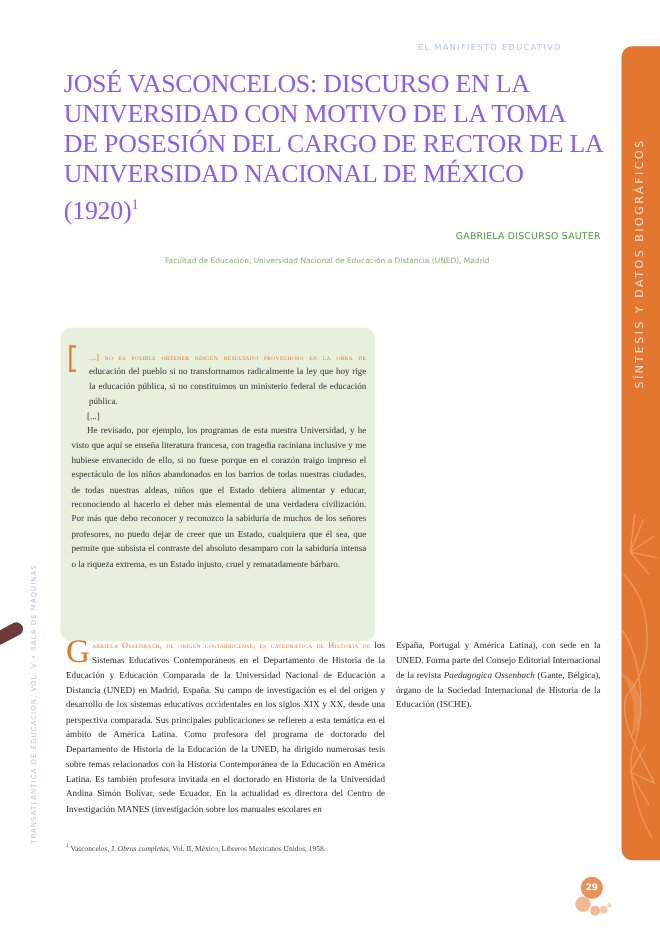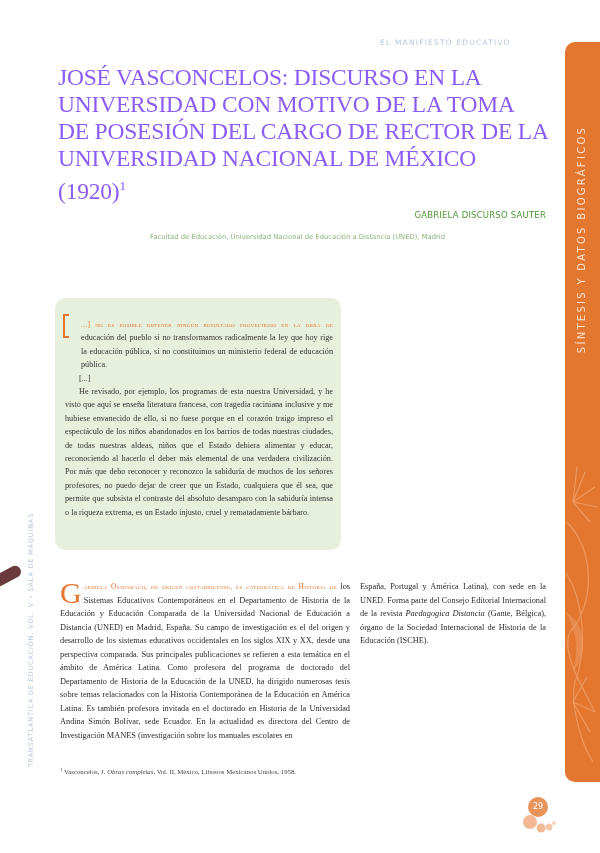--- a/index.html
+++ b/index.html
@@ -39,21 +39,21 @@
   .author {
     position: absolute; left: 200px; top: 210px; width: 346px; text-align: right;
     font-family: "DejaVu Sans", sans-serif; font-size: 8.5px; color: #4e9a3a;
     letter-spacing: 0.2px;
   }
   .affiliation {
     position: absolute; left: 150px; top: 233px; width: 396px; 
     font-family: "DejaVu Sans", sans-serif; font-size: 6.8px; color: #8ab47a;
   }
   .quote-box {
-    position: absolute; left: 55px; top: 298px; width: 286px; height: 252px;
+    position: absolute; left: 55px; top: 298px; width: 286px; height: 285px;
     background: #e7efdd; border-radius: 10px;
     box-sizing: border-box; padding: 20px 8px 0 10px;
     font-size: 8.2px; line-height: 13.4px; text-align: justify; color: #333;
   }
   .quote-box p { margin: 0; }
   .bracket-open {
     position: absolute; left: 8px; top: 16px; width: 6px; height: 24px;
     border: 2.5px solid #e3772f; border-right: none; box-sizing: border-box;
   }
   .quote-lead { padding-left: 16px; }
@@ -90,21 +90,21 @@
     color: #b7c6da;
   }
   .stick {
     position: absolute; left: -8px; top: 570px; width: 30px; height: 12px;
     background: #6a3a3c; border-radius: 6px; transform: rotate(-28deg);
   }
   .page-badge { position: absolute; left: 545px; top: 793px; width: 50px; height: 40px; }
   .page-num {
     position: absolute; left: 528px; top: 796px; width: 20px; height: 20px;
     text-align: center; line-height: 20px;
-    font-family: "DejaVu Sans", sans-serif; font-size: 8px; color: #fff;
+    font-family: "DejaVu Sans", sans-serif; font-size: 8px; color: #fff; font-weight: bold;
   }
   em { font-style: italic; }
 </style>
 </head>
 <body>
 
 <div class="header-running">EL MANIFIESTO EDUCATIVO</div>
 
 <div class="side-tab">
   <div class="side-tab-label">
@@ -147,21 +147,21 @@
 <div class="body-col-left">
   <p>
     <span class="dropcap">G</span>
     <span class="sc-orange">abriela Ossenbach, de origen costarricense, es catedrática de Historia de</span>
     <span>los Sistemas Educativos Contemporáneos en el Departamento de Historia de la Educación y Educación Comparada de la Universidad Nacional de Educación a Distancia (UNED) en Madrid, España. Su campo de investigación es el del origen y desarrollo de los sistemas educativos occidentales en los siglos XIX y XX, desde una perspectiva comparada. Sus principales publicaciones se refieren a esta temática en el ámbito de América Latina. Como profesora del programa de doctorado del Departamento de Historia de la Educación de la UNED, ha dirigido numerosas tesis sobre temas relacionados con la Historia Contemporánea de la Educación en América Latina. Es también profesora invitada en el doctorado en Historia de la Universidad Andina Simón Bolívar, sede Ecuador. En la actualidad es directora del Centro de Investigación MANES (investigación sobre los manuales escolares en</span>
   </p>
 </div>
 
 <div class="body-col-right">
   <p>
-    <span>España, Portugal y América Latina), con sede en la UNED. Forma parte del Consejo Editorial Internacional de la revista </span><em>Paedagogica Distancia</em><span> (Gante, Bélgica), órgano de la Sociedad Internacional de Historia de la Educación (ISCHE).</span>
+    <span>España, Portugal y América Latina), con sede en la UNED. Forma parte del Consejo Editorial Internacional de la revista </span><em>Paedagogica Ossenbach</em><span> (Gante, Bélgica), órgano de la Sociedad Internacional de Historia de la Educación (ISCHE).</span>
   </p>
 </div>
 
 <div class="footnote">
   <sup>1</sup>
   <span>Vasconcelos, J. </span><em>Obras completas,</em><span> Vol. II, México, Libreros Mexicanos Unidos, 1958.</span>
 </div>
 
 <svg class="page-badge" style="left:520px; top:790px; width:60px; height:45px;" viewBox="0 0 60 45">
   <circle cx="18" cy="17" r="10" fill="#e8935a"></circle>

